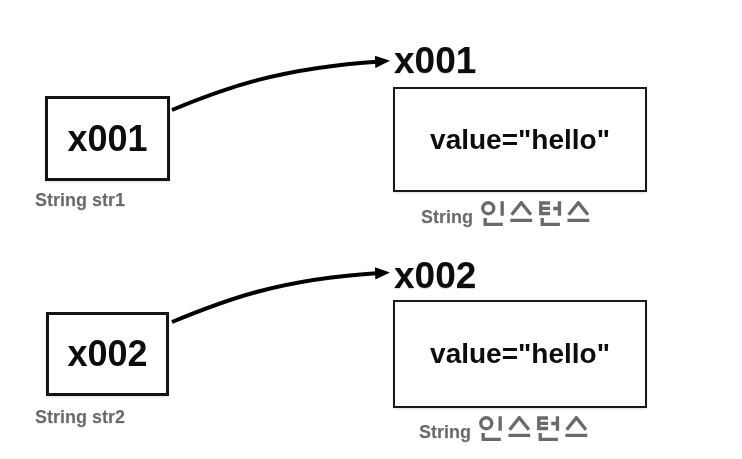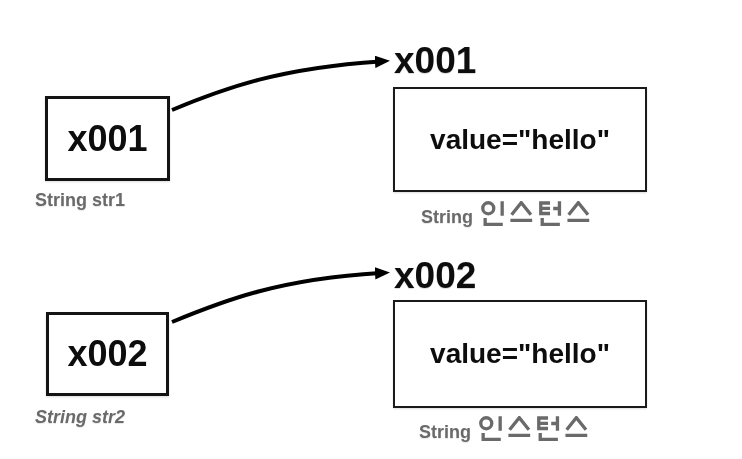--- a/index.html
+++ b/index.html
@@ -24,21 +24,21 @@
     position:absolute;font-weight:700;font-size:37px;line-height:1;color:#0d0d0d;
     text-shadow:0 1px 1px rgba(0,0,0,0.15);white-space:nowrap;
   }
   .g0-heading{left:394px;top:42px;}
   .g1-heading{left:394px;top:257px;}
   .label{
     position:absolute;font-weight:700;font-size:18px;line-height:1;color:#6a6a6a;
     text-shadow:0 1px 1px rgba(0,0,0,0.10);white-space:nowrap;
   }
   .g0-reflabel{left:35px;top:191px;}
-  .g1-reflabel{left:35px;top:408px;font-style:italic;}
+  .g1-reflabel{left:35px;top:408px;}
   .g0-instlabel{left:421px;top:201px;}
   .g1-instlabel{left:419px;top:416px;}
   .hangul{
     display:inline-block;vertical-align:-3px;margin-left:8px;
     width:110px;height:25px;
   }
   .hangul path{stroke:#6a6a6a;stroke-width:3.2;fill:none;stroke-linecap:butt;stroke-linejoin:miter;}
   .hangul circle{stroke:#6a6a6a;stroke-width:3.2;fill:none;}
 </style>
 </head>

